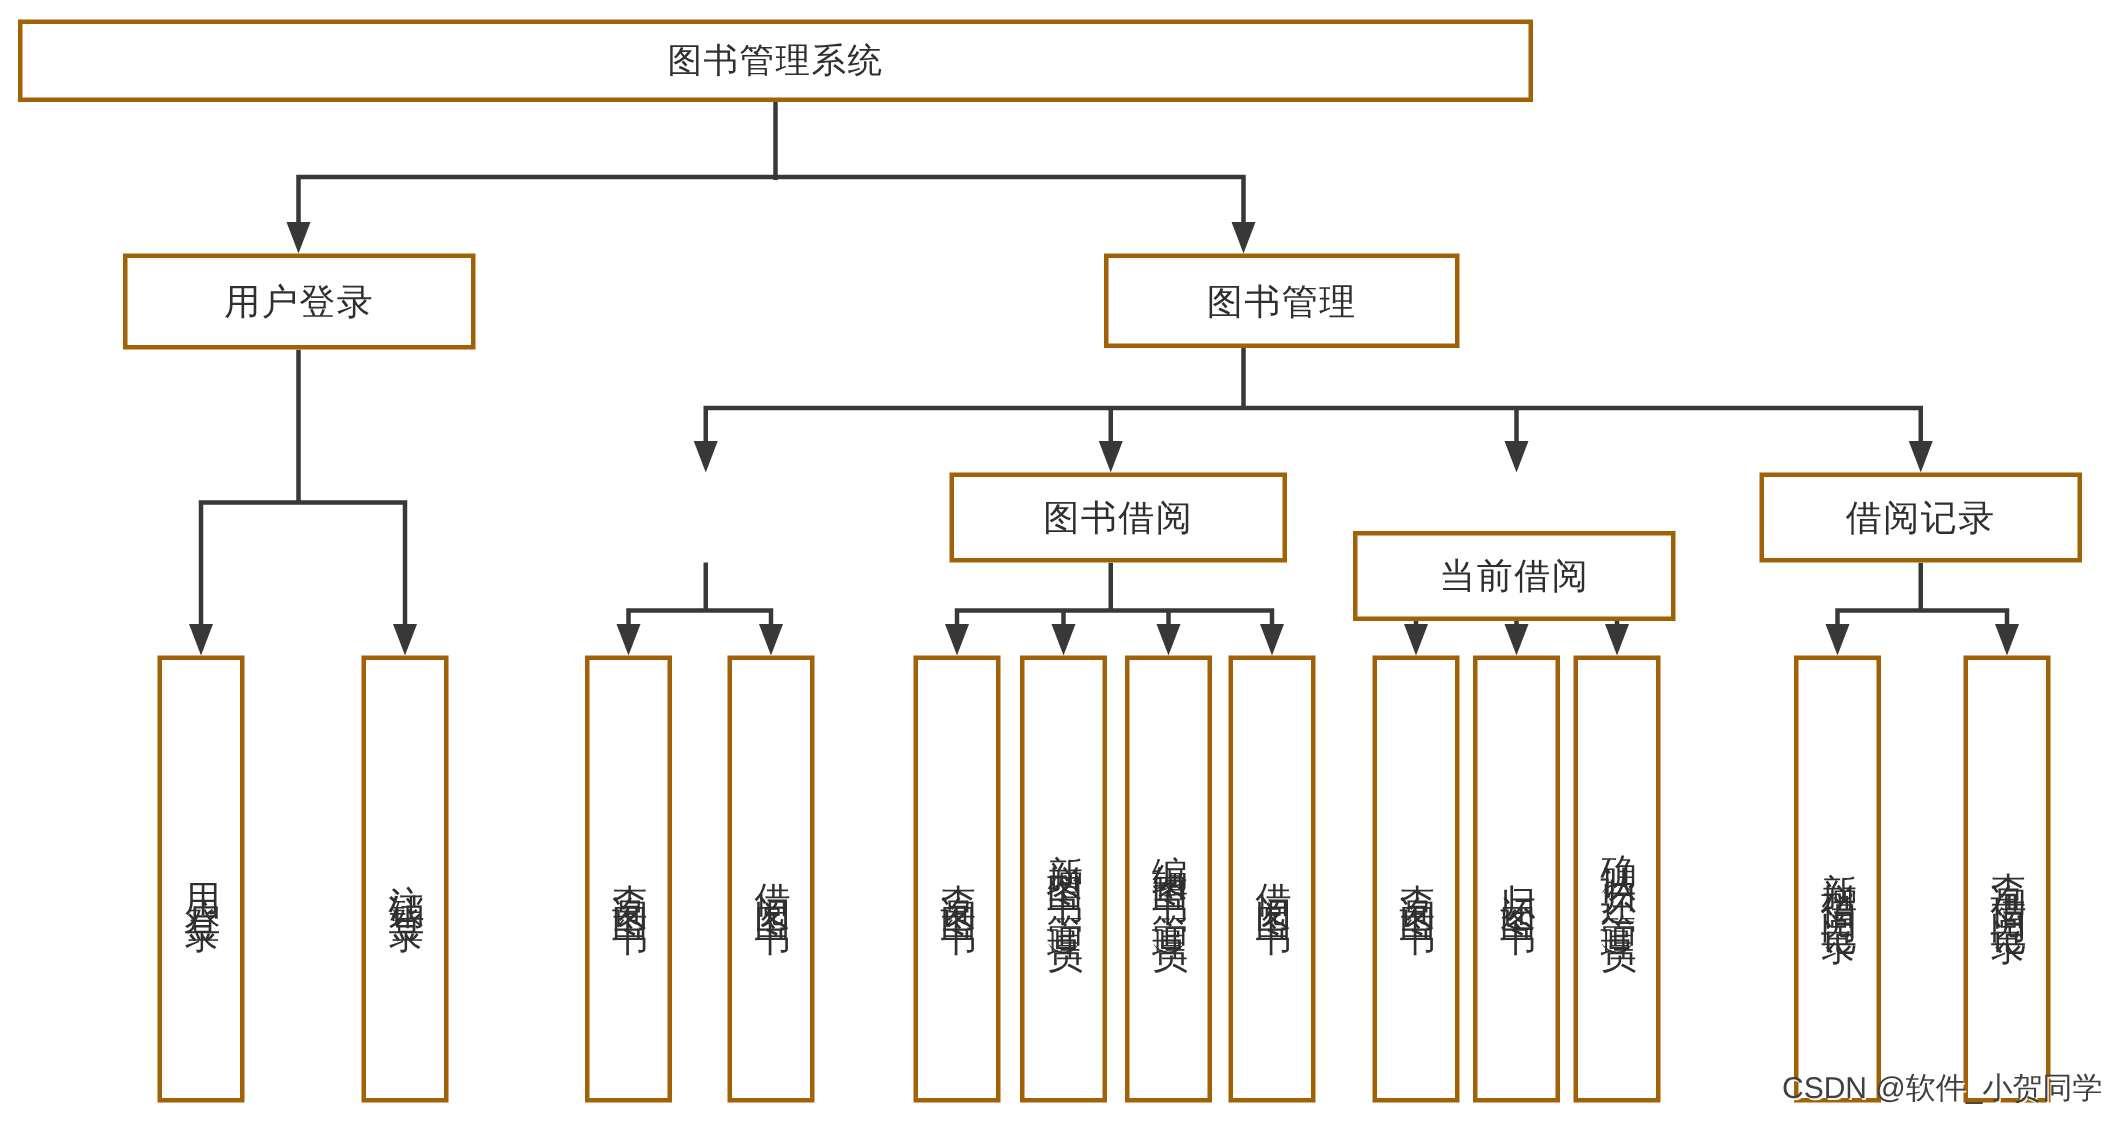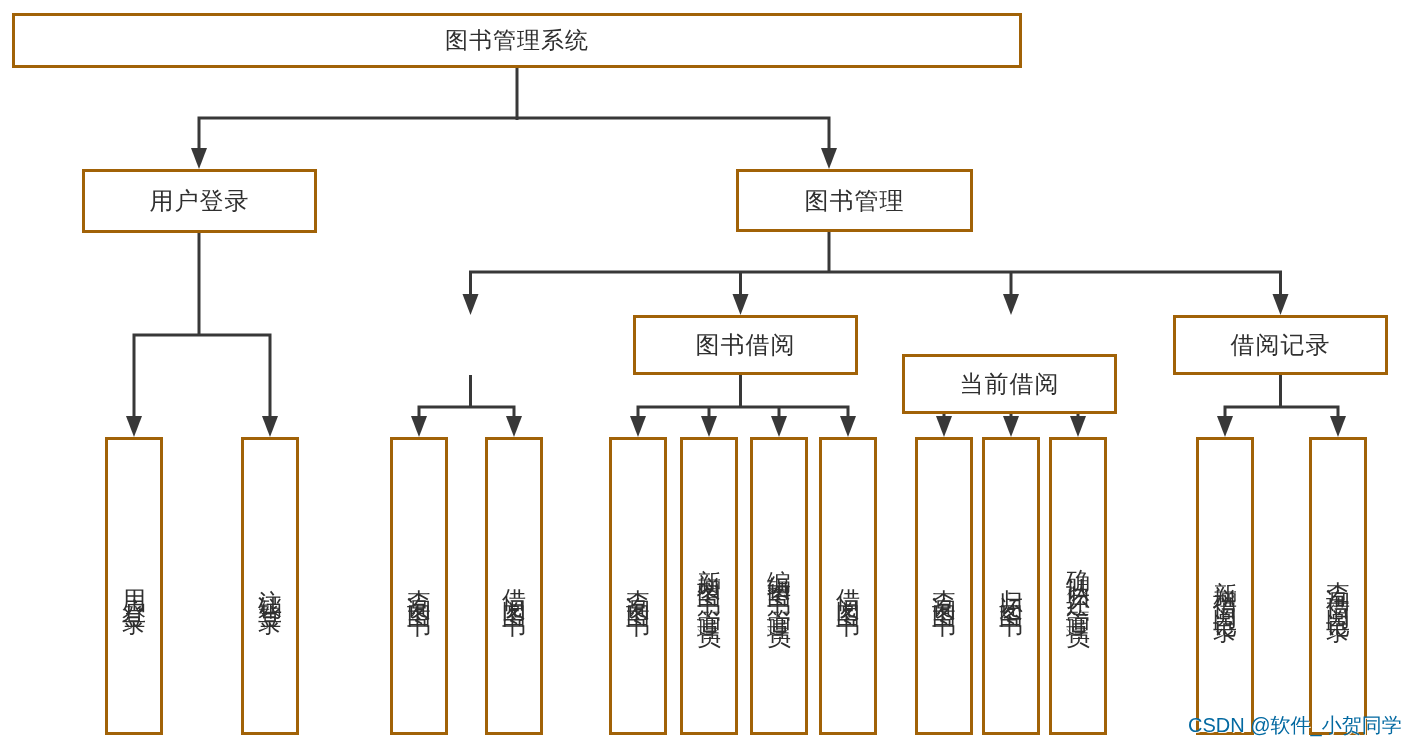--- a/index.html
+++ b/index.html
@@ -30,21 +30,21 @@
     letter-spacing:8px;
     line-height:1;
     color:#2f2f2f;
     white-space:nowrap;
   }
   .watermark{
     position:absolute;
     left:1188px;top:712px;
     z-index:3;
     font-size:20px;
-    color:#0369a1;
+    color:#404040;
     text-shadow:1px 1px 0 rgba(255,255,255,0.9);
     white-space:nowrap;
   }
 </style>
 </head>
 <body>
 
 <div class="canvas">
 
   <svg class="connectors" width="1405" height="747" viewBox="0 0 1405 747" xmlns="http://www.w3.org/2000/svg">

